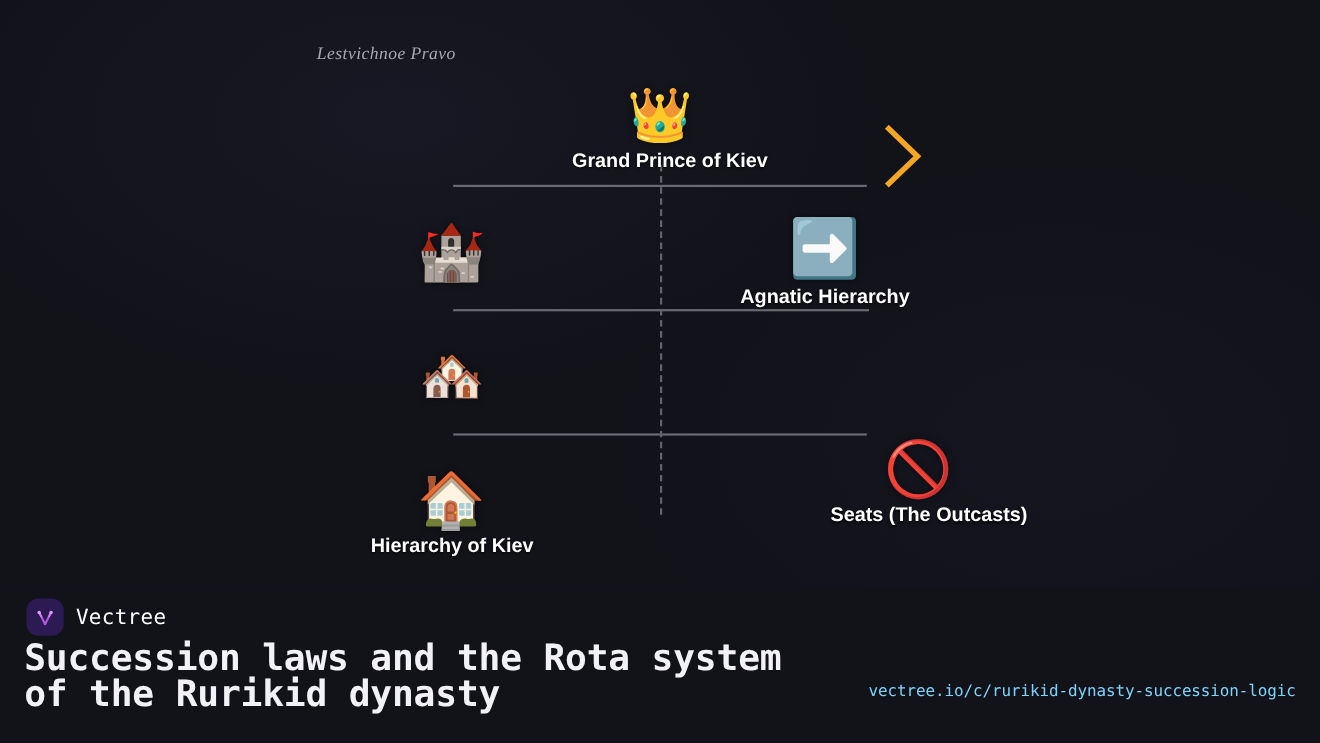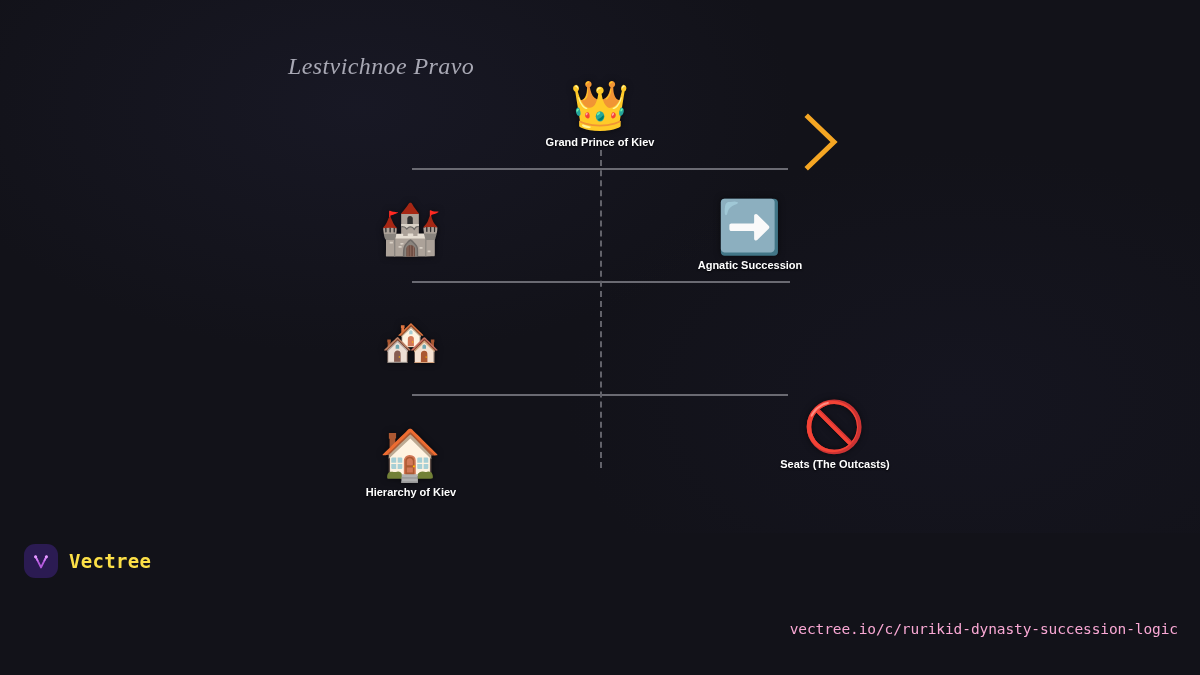--- a/index.html
+++ b/index.html
@@ -42,24 +42,24 @@
     inset: 0;
     background:
       radial-gradient(700px 400px at 30% 20%, rgba(35,35,58,0.35), rgba(0,0,0,0) 62%),
       radial-gradient(600px 380px at 80% 75%, rgba(28,28,48,0.30), rgba(0,0,0,0) 66%);
     pointer-events: none;
   }
 
   .diagram-title {
     position: absolute;
     left: 288px;
-    top: 53px;
+    top: 41px;
     font-family: "Liberation Serif", serif;
     font-style: italic;
-    font-size: 24px;
+    font-size: 16px;
     color: #a8a8b4;
     letter-spacing: 0.4px;
     white-space: nowrap;
     z-index: 4;
   }
 
   .hline {
     position: absolute;
     height: 2px;
     background: #6a6a72;
@@ -78,21 +78,21 @@
     text-align: center;
   }
   .node .glyph {
     display: block;
     line-height: 1;
     filter: drop-shadow(0 0 3px rgba(0,0,0,0.55));
   }
   .node .caption {
     display: block;
     margin-top: 6px;
-    font-size: 11px;
+    font-size: 18px;
     font-weight: bold;
     color: #ffffff;
     white-space: nowrap;
     text-shadow: 0 1px 2px rgba(0,0,0,0.85);
   }
 
   
   .chevron {
     position: absolute;
     z-index: 4;
@@ -122,22 +122,22 @@
     border-radius: 11px;
     background: #2b1b52;
     display: flex;
     align-items: center;
     justify-content: center;
     flex: none;
   }
   .brand-name {
     font-family: "DejaVu Sans Mono", monospace;
     font-size: 19px;
-    font-weight: bold;
-    color: #fde047;
+    font-weight: normal;
+    color: #ffffff;
     letter-spacing: 0.3px;
   }
   .headline {
     position: absolute;
     left: 22px;
     top: 48px;
     width: 790px;
     font-family: "DejaVu Sans Mono", monospace;
     font-size: 33px;
     font-weight: bold;
@@ -145,21 +145,21 @@
     color: #f2f2f6;
     letter-spacing: -0.2px;
   }
   .headline .l2 { display: block; }
   .url {
     position: absolute;
     right: 22px;
     top: 88px;
     font-family: "DejaVu Sans Mono", monospace;
     font-size: 14.5px;
-    color: #f9a8d4;
+    color: #7dd3fc;
     letter-spacing: -0.1px;
     white-space: nowrap;
   }
 </style>
 </head>
 <body>
 
 <div id="stage">
 
   <div class="canvas">
@@ -177,21 +177,21 @@
       <span class="caption">Grand Prince of Kiev</span>
     </div>
 
     <div class="node" style="left:361px; top:204px; width:100px;">
       <span class="glyph" style="font-size:50px;">🏰</span>
       <span class="caption"></span>
     </div>
 
     <div class="node" style="left:670px; top:201px; width:160px;">
       <span class="glyph" style="font-size:52px;">➡️</span>
-      <span class="caption">Agnatic Succession</span>
+      <span class="caption">Agnatic Hierarchy</span>
     </div>
 
     <div class="node" style="left:361px; top:319px; width:100px;">
       <span class="glyph" style="font-size:48px;">🏘️</span>
       <span class="caption"></span>
     </div>
 
     <div class="node" style="left:331px; top:430px; width:160px;">
       <span class="glyph" style="font-size:50px;">🏠</span>
       <span class="caption">Hierarchy of Kiev</span>
@@ -218,18 +218,22 @@
           <path d="M6 7 L12 19 L18 7" fill="none" stroke="#b45bdd" stroke-width="2.1" stroke-linecap="round" stroke-linejoin="round"></path>
           <path d="M8.2 11.4 L6.4 8.1" fill="none" stroke="#d07bf5" stroke-width="1.9" stroke-linecap="round"></path>
           <path d="M15.8 11.4 L17.6 8.1" fill="none" stroke="#d07bf5" stroke-width="1.9" stroke-linecap="round"></path>
           <circle cx="6.1" cy="7.4" r="1.7" fill="#e49bff"></circle>
           <circle cx="17.9" cy="7.4" r="1.7" fill="#e49bff"></circle>
         </svg>
       </span>
       <span class="brand-name">Vectree</span>
     </div>
 
+    <div class="headline">
+      <span>Succession laws and the Rota system</span>
+      <span class="l2">of the Rurikid dynasty</span>
+    </div>
 
     <div class="url">vectree.io/c/rurikid-dynasty-succession-logic</div>
 
   </div>
 
 </div>
 
 </body></html>

